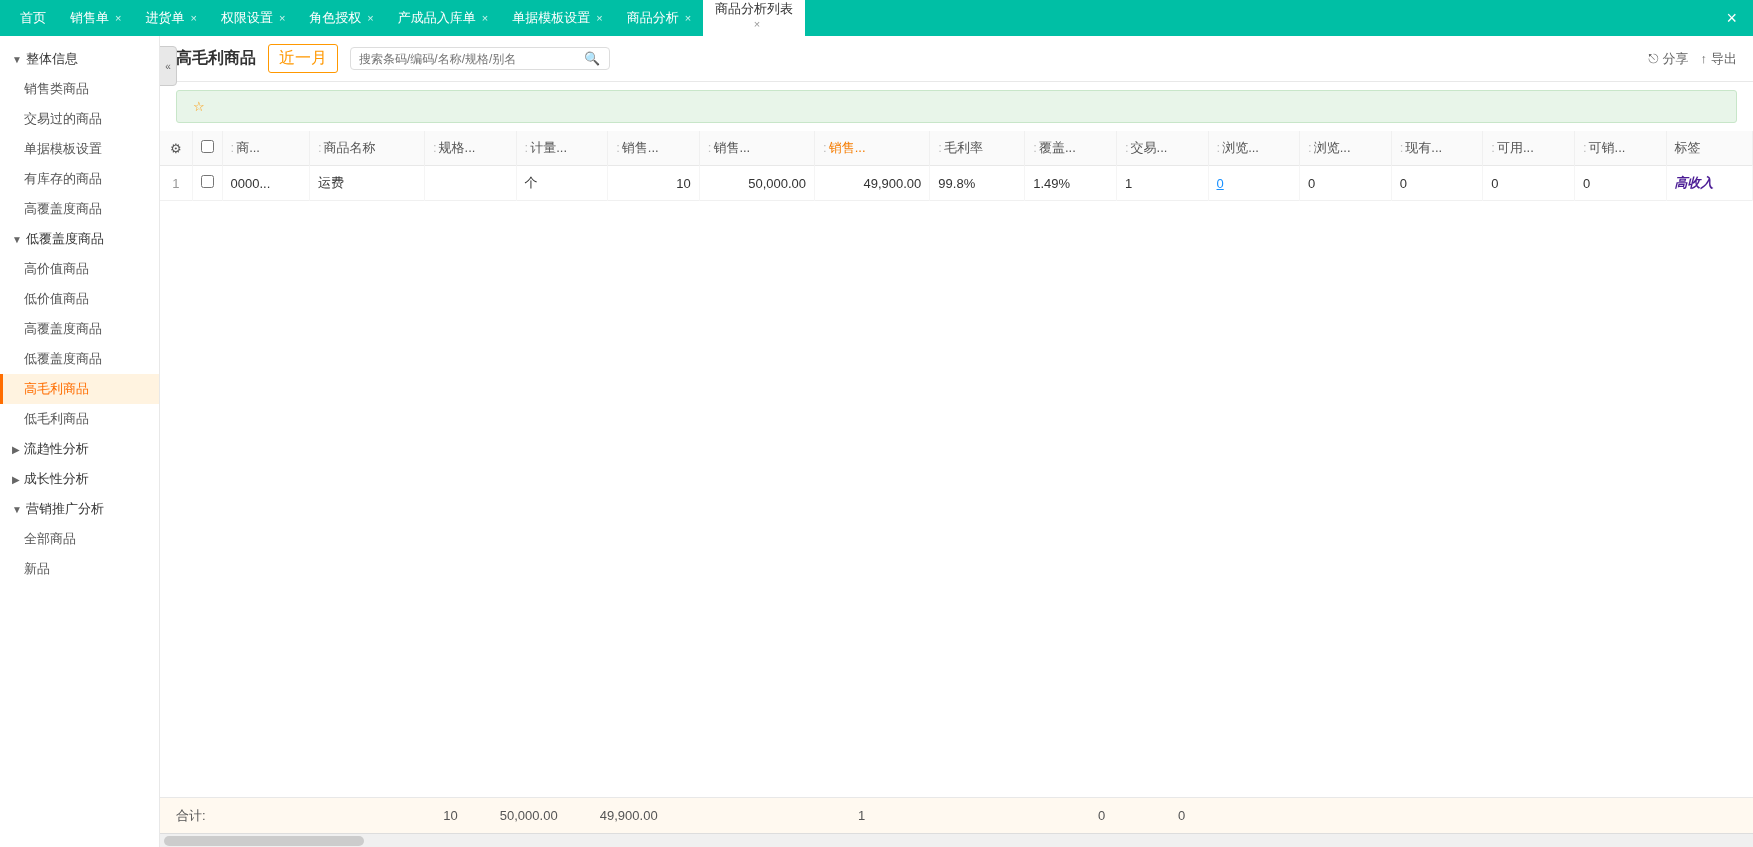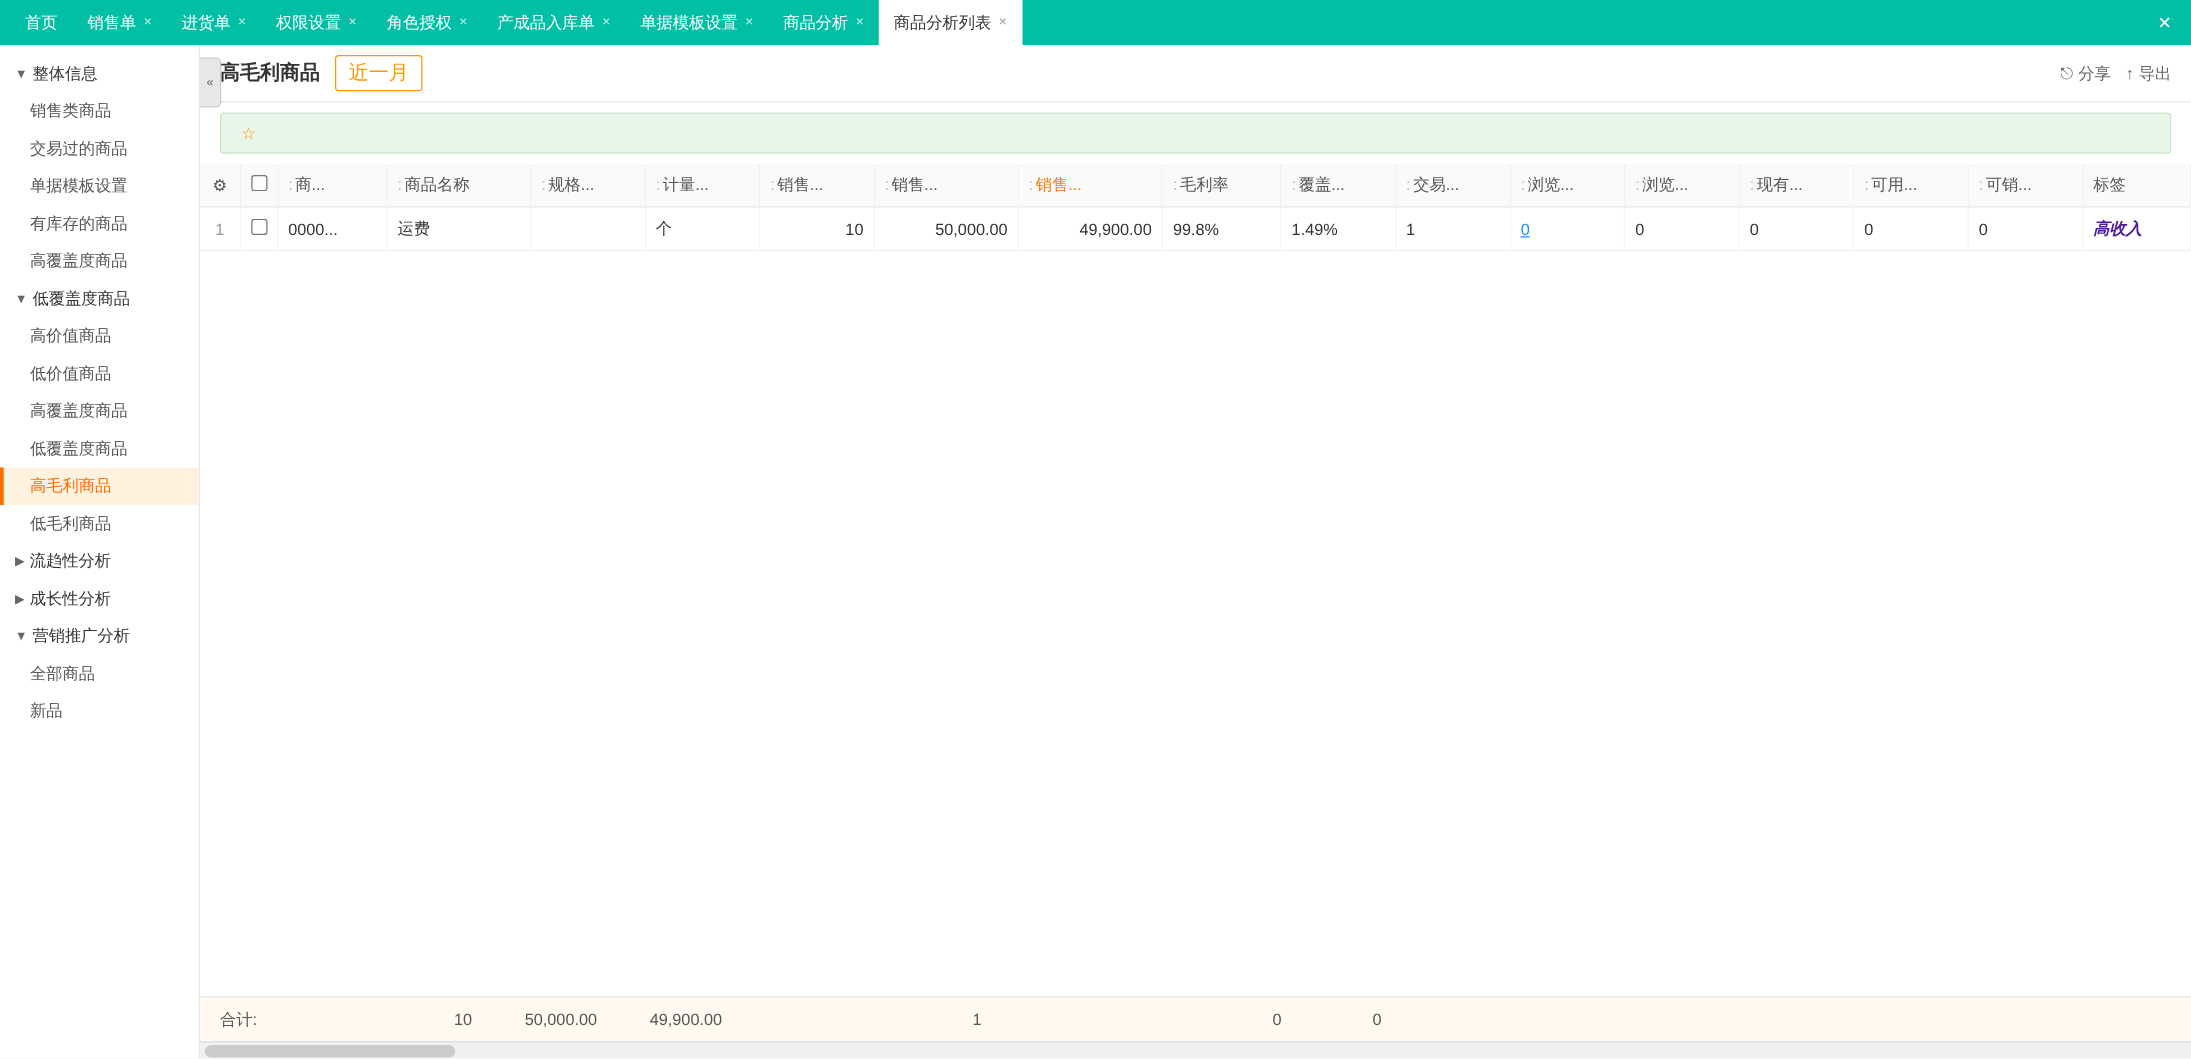--- a/index.html
+++ b/index.html
@@ -20,20 +20,21 @@
       height: 36px;
       display: flex;
       align-items: center;
       cursor: pointer;
       white-space: nowrap;
       font-size: 13px;
     }
     .top-nav-item.active {
       background: #fff;
       color: #333;
+      flex-direction: column;
     }
     .top-nav-item .close-x {
       margin-left: 6px;
       font-size: 11px;
       color: rgba(255,255,255,0.8);
       cursor: pointer;
     }
     .top-nav-item.active .close-x { color: #999; }
     .top-nav-spacer { flex: 1; }
     .top-nav-close-btn {
@@ -240,21 +241,21 @@
       right: 0;
       background: #fff9f0;
       border-top: 1px solid #e8e8e8;
       display: flex;
       align-items: center;
       padding: 6px 16px;
       font-size: 12px;
       color: #555;
       height: 36px;
     }
-    .footer-label { }
+    .footer-label { margin-right: 80px; }
     .footer-values {
       display: flex;
       gap: 0;
       flex: 1;
     }
     .footer-val {
       min-width: 80px;
       text-align: right;
       padding-right: 8px;
     }
@@ -389,20 +390,24 @@
     </div>
   </div>
 
   <div class="content-area">
 
     <div class="collapse-btn">«</div>
 
     <div class="content-header">
       <span class="content-title">高毛利商品</span>
       <button class="filter-btn">近一月</button>
+      <div class="search-box">
+        <input type="text" placeholder="搜索条码/编码/名称/规格/别名" style="">
+        <span class="search-icon">🔍</span>
+      </div>
       <div class="header-actions">
         <div class="action-btn">
           <span>⎋</span>
           <span>分享</span>
         </div>
         <div class="action-btn">
           <span>↑</span>
           <span>导出</span>
         </div>
       </div>

